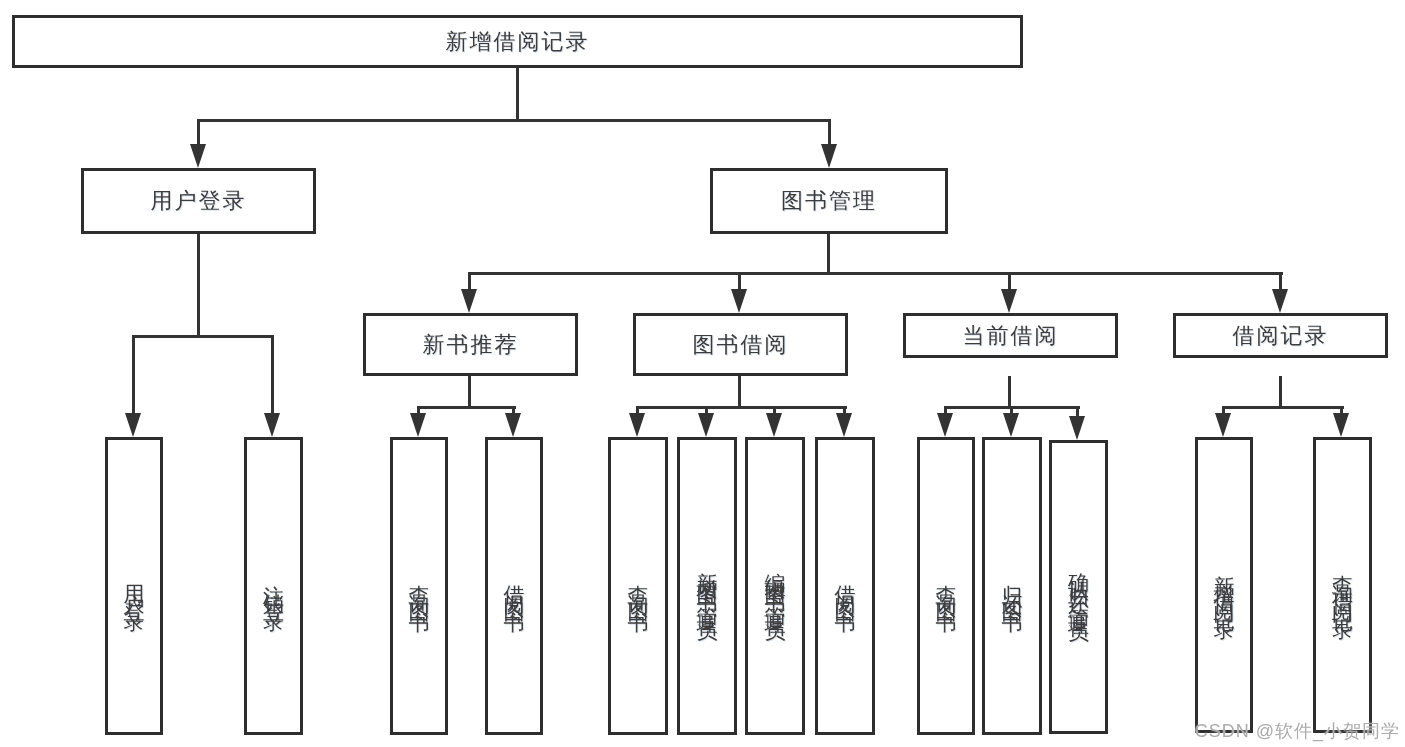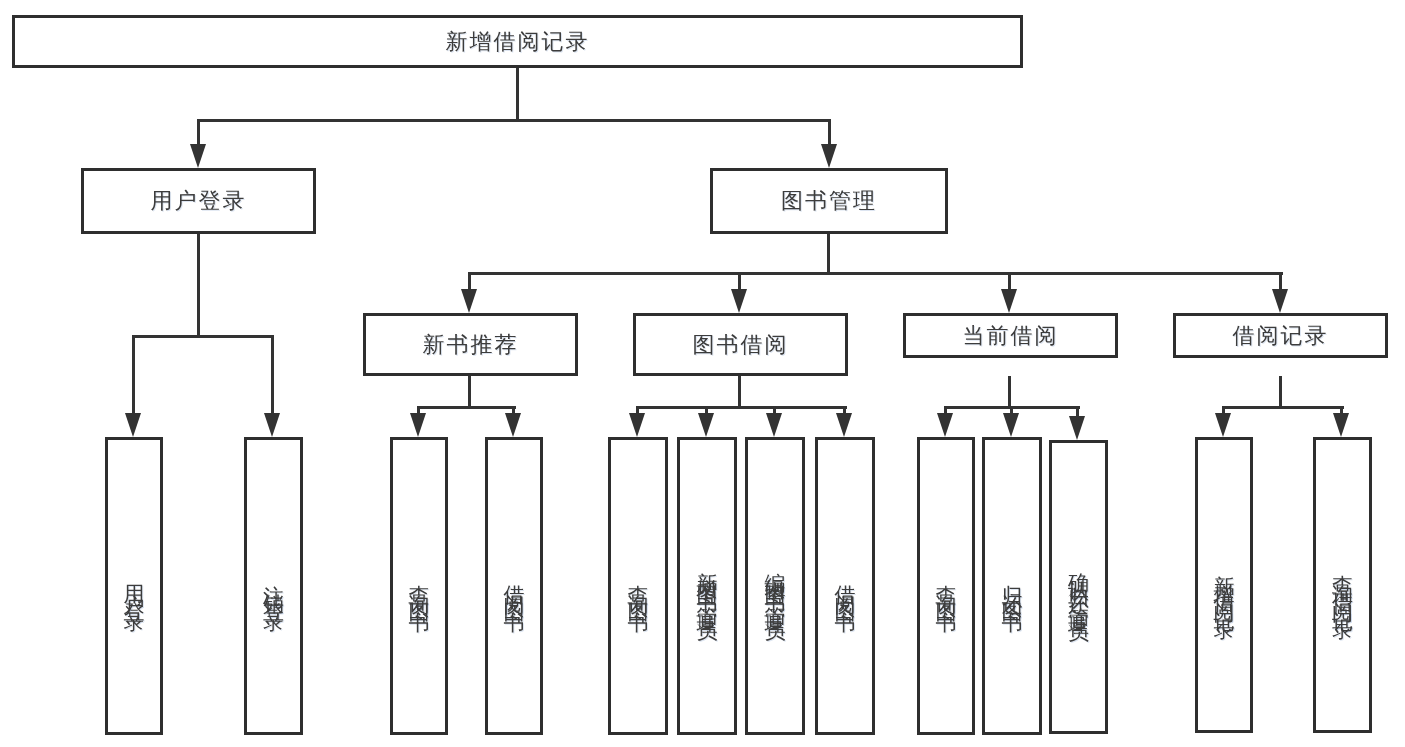--- a/index.html
+++ b/index.html
@@ -154,14 +154,15 @@
   <div class="line" style="left:1076px;top:406px;width:3px;height:12px;"></div>
   <div class="arrow" style="left:1069px;top:416px;"></div>
 
   <div class="line" style="left:1279px;top:376px;width:3px;height:30px;"></div>
   <div class="line" style="left:1222px;top:406px;width:122px;height:3px;"></div>
   <div class="line" style="left:1222px;top:406px;width:3px;height:9px;"></div>
   <div class="arrow" style="left:1215px;top:413px;"></div>
   <div class="line" style="left:1340px;top:406px;width:3px;height:9px;"></div>
   <div class="arrow" style="left:1333px;top:413px;"></div>
 
+  <div class="watermark">CSDN @软件_小贺同学</div>
 
 </div>
 
 </body></html>

